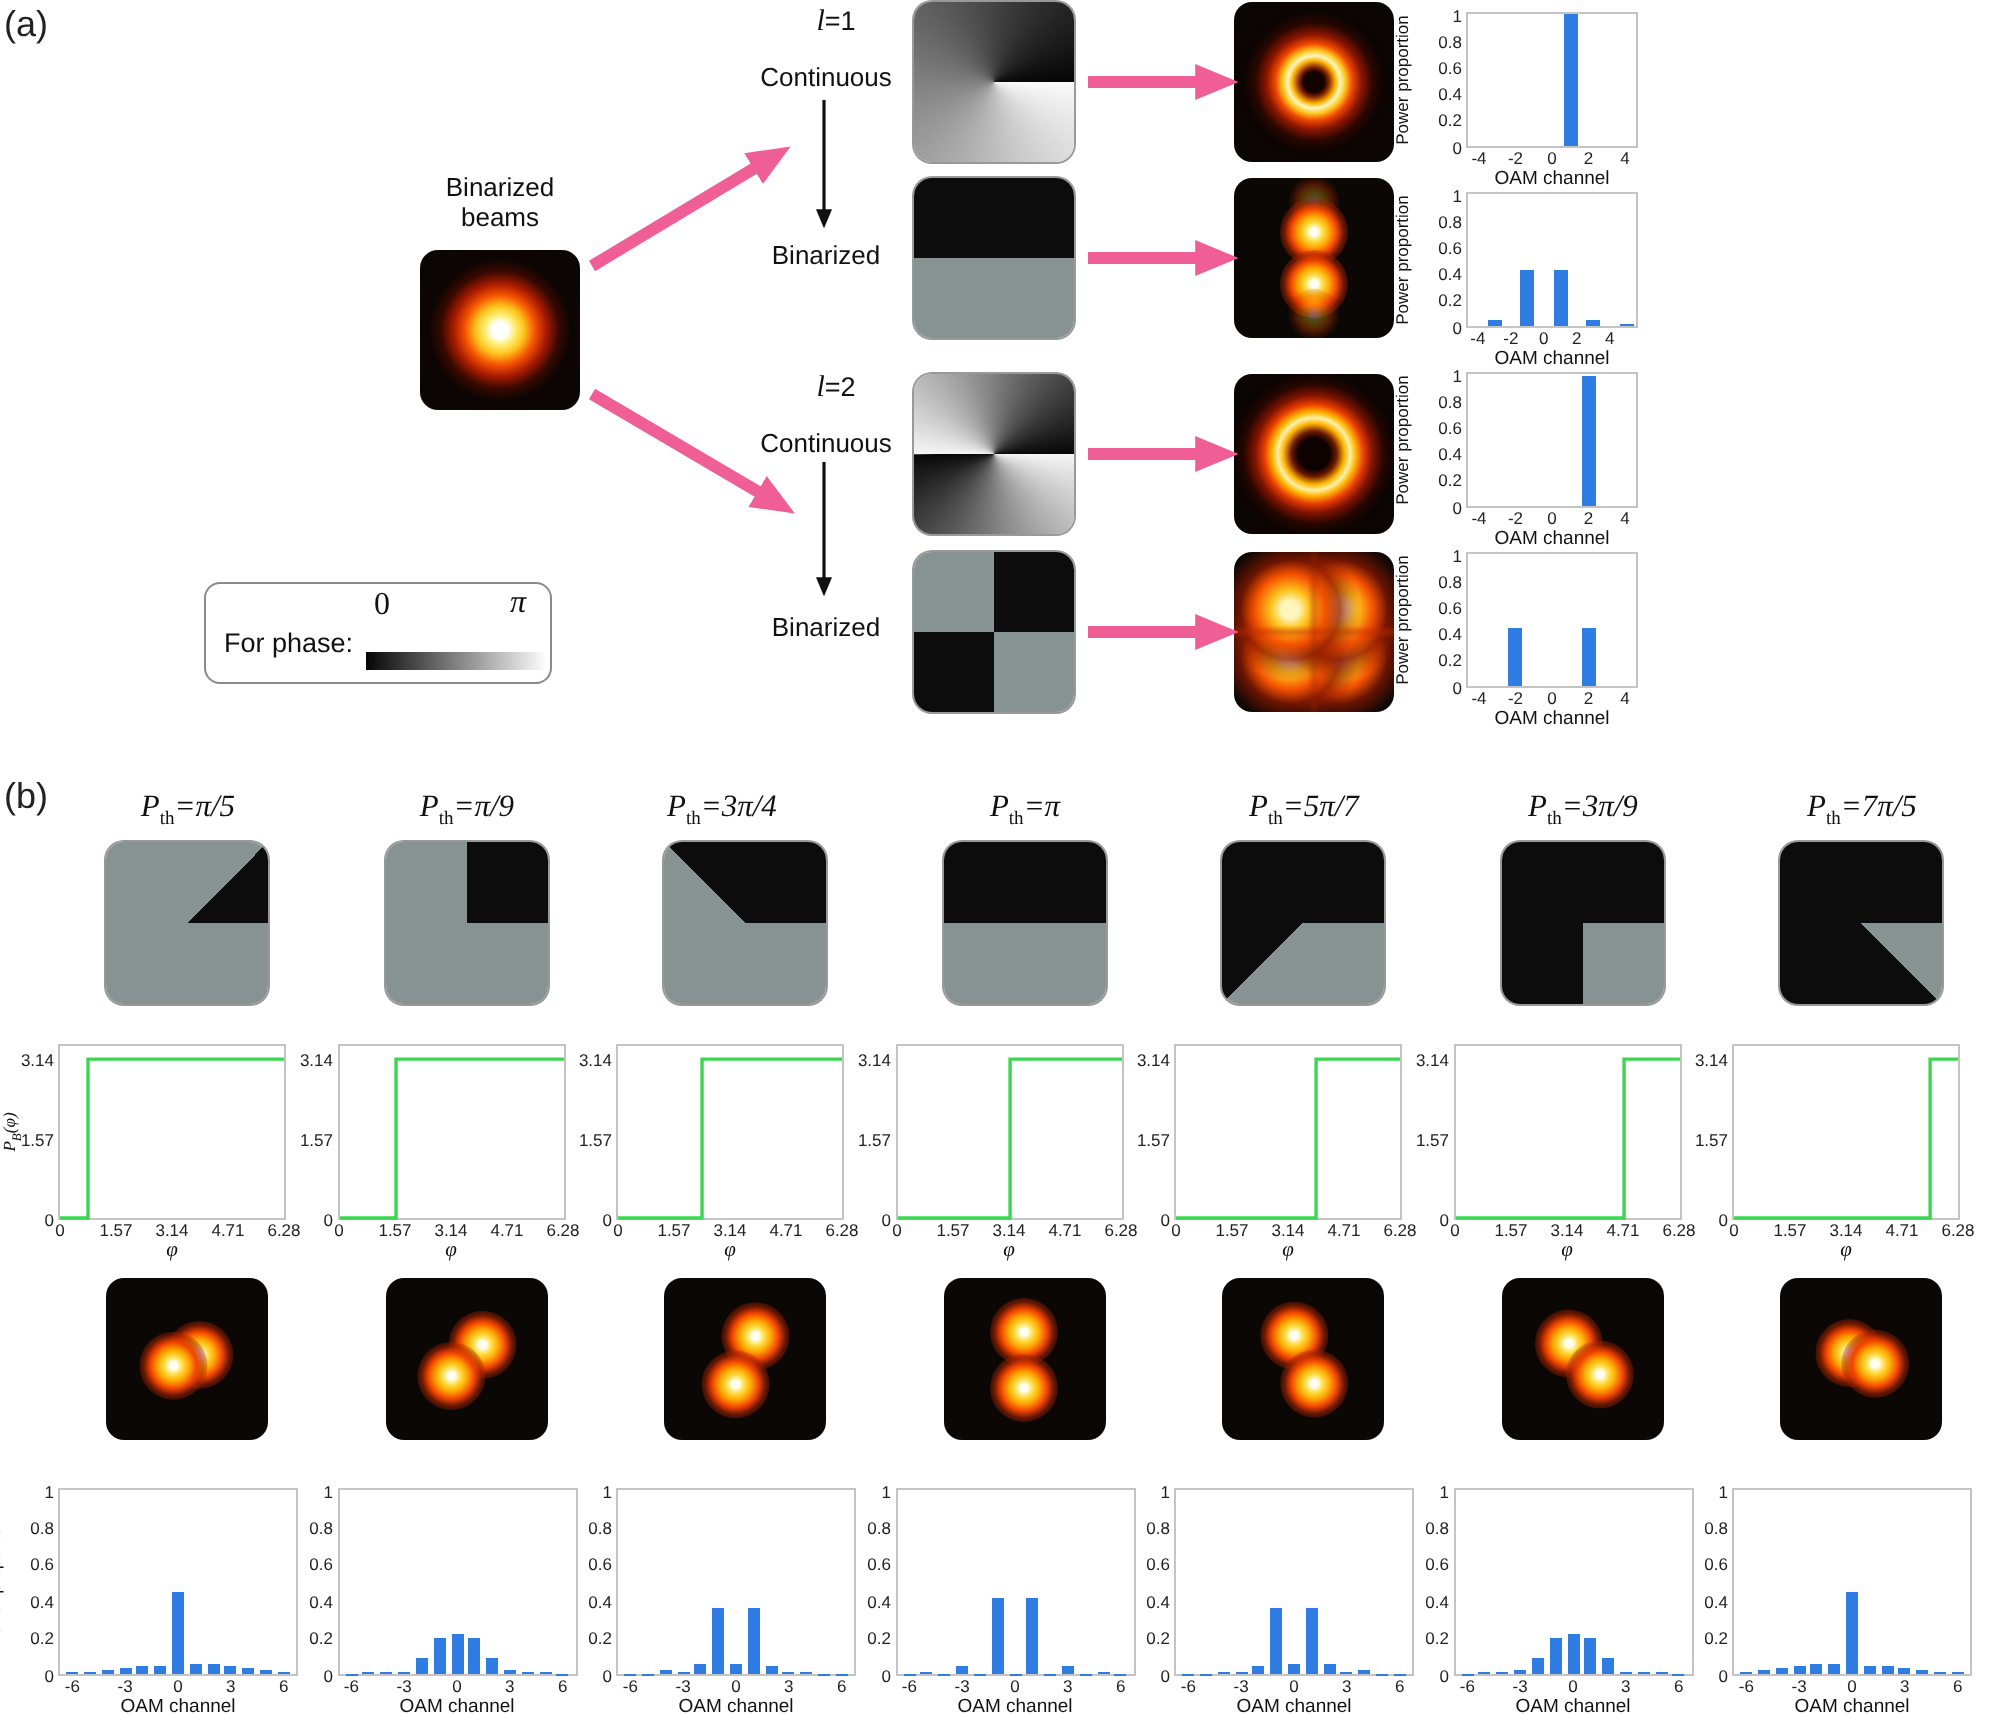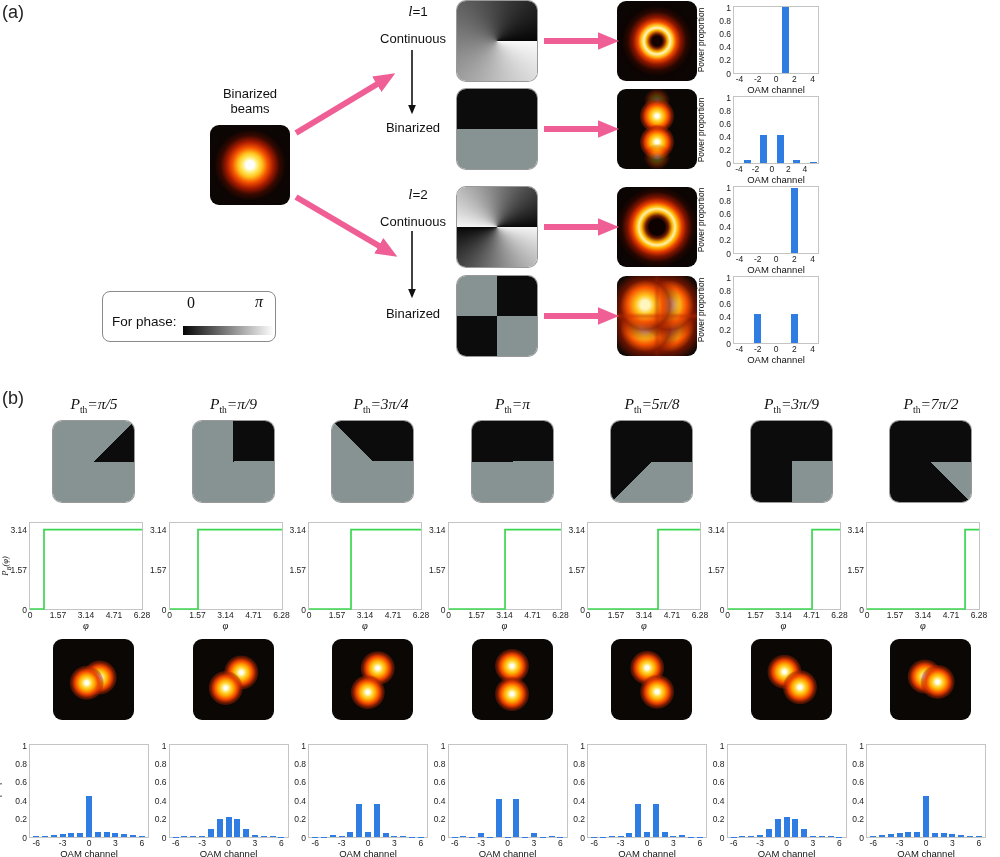--- a/index.html
+++ b/index.html
@@ -253,21 +253,21 @@
         <span class="xtick" style="left: 73.4179px; top: 93px;">3</span>
         <span class="xtick" style="left: 99.8358px; top: 93px;">6</span>
         <span class="ytick" style="right: 121px; top: 87.5px;">0</span>
         <span class="ytick" style="right: 121px; top: 69.1px;">0.2</span>
         <span class="ytick" style="right: 121px; top: 50.7px;">0.4</span>
         <span class="ytick" style="right: 121px; top: 32.3px;">0.6</span>
         <span class="ytick" style="right: 121px; top: 13.9px;">0.8</span>
         <span class="ytick" style="right: 121px; top: -4.5px;">1</span>
         <span class="xlab" style="left: 0px; width: 118px; top: 103px;">OAM channel</span>
       </div>
-      <div class="bhead" style="left: 314px; top: 395px; width: 134px;"><span>P</span><sub>th</sub><span>=3π/4</span></div>
+      <div class="bhead" style="left: 294px; top: 395px; width: 134px;"><span>P</span><sub>th</sub><span>=3π/4</span></div>
       <div class="mask mask-b" style="left: 332px; top: 421px; background: conic-gradient(from -45deg, rgb(12, 12, 12) 0deg, rgb(12, 12, 12) 135deg, rgb(135, 146, 146) 135deg, rgb(135, 146, 146) 360deg);"></div>
       <div class="chart" style="left: 308px; top: 522px; width: 112px; height: 86px;"><svg width="112" height="86" style="overflow: visible;">
           <polyline points="0,86 42.017834394904455,86 42.017834394904455,6.576470588235296 112,6.576470588235296" fill="none" stroke="#3bd750" stroke-width="1.7"></polyline>
         </svg><span class="xtick" style="left: -12px; top: 87px;">0</span><span class="xtick" style="left: 16px; top: 87px;">1.57</span><span class="xtick" style="left: 44px; top: 87px;">3.14</span><span class="xtick" style="left: 72px; top: 87px;">4.71</span><span class="xtick" style="left: 100px; top: 87px;">6.28</span><span class="ytick" style="right: 115px; top: 81.5px;">0</span><span class="ytick" style="right: 115px; top: 41.7882px;">1.57</span><span class="ytick" style="right: 115px; top: 2.07647px;">3.14</span><span class="xlab xlab-math" style="left: 0px; width: 112px; top: 97px;">φ</span></div>
       <div class="beam beam-b" style="left: 332px; top: 639px;">
         <div class="dumbbell" style="transform: rotate(22.5deg);">
           <div class="lobe" style="transform: translateY(-13px);"></div>
           <div class="lobe" style="transform: translateY(13px);"></div>
         </div>
       </div>
@@ -329,21 +329,21 @@
         <span class="xtick" style="left: 73.4179px; top: 93px;">3</span>
         <span class="xtick" style="left: 99.8358px; top: 93px;">6</span>
         <span class="ytick" style="right: 121px; top: 87.5px;">0</span>
         <span class="ytick" style="right: 121px; top: 69.1px;">0.2</span>
         <span class="ytick" style="right: 121px; top: 50.7px;">0.4</span>
         <span class="ytick" style="right: 121px; top: 32.3px;">0.6</span>
         <span class="ytick" style="right: 121px; top: 13.9px;">0.8</span>
         <span class="ytick" style="right: 121px; top: -4.5px;">1</span>
         <span class="xlab" style="left: 0px; width: 118px; top: 103px;">OAM channel</span>
       </div>
-      <div class="bhead" style="left: 585px; top: 395px; width: 134px;"><span>P</span><sub>th</sub><span>=5π/8</span></div>
+      <div class="bhead" style="left: 585px; top: 395px; width: 134px;"><span>P</span><sub>th</sub><span>=5π/7</span></div>
       <div class="mask mask-b" style="left: 611px; top: 421px; background: conic-gradient(from -135deg, rgb(12, 12, 12) 0deg, rgb(12, 12, 12) 225deg, rgb(135, 146, 146) 225deg, rgb(135, 146, 146) 360deg);"></div>
       <div class="chart" style="left: 587px; top: 522px; width: 112px; height: 86px;"><svg width="112" height="86" style="overflow: visible;">
           <polyline points="0,86 70.03566878980891,86 70.03566878980891,6.576470588235296 112,6.576470588235296" fill="none" stroke="#3bd750" stroke-width="1.7"></polyline>
         </svg><span class="xtick" style="left: -12px; top: 87px;">0</span><span class="xtick" style="left: 16px; top: 87px;">1.57</span><span class="xtick" style="left: 44px; top: 87px;">3.14</span><span class="xtick" style="left: 72px; top: 87px;">4.71</span><span class="xtick" style="left: 100px; top: 87px;">6.28</span><span class="ytick" style="right: 115px; top: 81.5px;">0</span><span class="ytick" style="right: 115px; top: 41.7882px;">1.57</span><span class="ytick" style="right: 115px; top: 2.07647px;">3.14</span><span class="xlab xlab-math" style="left: 0px; width: 112px; top: 97px;">φ</span></div>
       <div class="beam beam-b" style="left: 611px; top: 639px;">
         <div class="dumbbell" style="transform: rotate(-22.5deg);">
           <div class="lobe" style="transform: translateY(-13px);"></div>
           <div class="lobe" style="transform: translateY(13px);"></div>
         </div>
       </div>
@@ -405,21 +405,21 @@
         <span class="xtick" style="left: 73.4179px; top: 93px;">3</span>
         <span class="xtick" style="left: 99.8358px; top: 93px;">6</span>
         <span class="ytick" style="right: 121px; top: 87.5px;">0</span>
         <span class="ytick" style="right: 121px; top: 69.1px;">0.2</span>
         <span class="ytick" style="right: 121px; top: 50.7px;">0.4</span>
         <span class="ytick" style="right: 121px; top: 32.3px;">0.6</span>
         <span class="ytick" style="right: 121px; top: 13.9px;">0.8</span>
         <span class="ytick" style="right: 121px; top: -4.5px;">1</span>
         <span class="xlab" style="left: 0px; width: 118px; top: 103px;">OAM channel</span>
       </div>
-      <div class="bhead" style="left: 864px; top: 395px; width: 134px;"><span>P</span><sub>th</sub><span>=7π/2</span></div>
+      <div class="bhead" style="left: 864px; top: 395px; width: 134px;"><span>P</span><sub>th</sub><span>=7π/5</span></div>
       <div class="mask mask-b" style="left: 890px; top: 421px; background: conic-gradient(from -225deg, rgb(12, 12, 12) 0deg, rgb(12, 12, 12) 315deg, rgb(135, 146, 146) 315deg, rgb(135, 146, 146) 360deg);"></div>
       <div class="chart" style="left: 866px; top: 522px; width: 112px; height: 86px;"><svg width="112" height="86" style="overflow: visible;">
           <polyline points="0,86 98.05350318471338,86 98.05350318471338,6.576470588235296 112,6.576470588235296" fill="none" stroke="#3bd750" stroke-width="1.7"></polyline>
         </svg><span class="xtick" style="left: -12px; top: 87px;">0</span><span class="xtick" style="left: 16px; top: 87px;">1.57</span><span class="xtick" style="left: 44px; top: 87px;">3.14</span><span class="xtick" style="left: 72px; top: 87px;">4.71</span><span class="xtick" style="left: 100px; top: 87px;">6.28</span><span class="ytick" style="right: 115px; top: 81.5px;">0</span><span class="ytick" style="right: 115px; top: 41.7882px;">1.57</span><span class="ytick" style="right: 115px; top: 2.07647px;">3.14</span><span class="xlab xlab-math" style="left: 0px; width: 112px; top: 97px;">φ</span></div>
       <div class="beam beam-b" style="left: 890px; top: 639px;">
         <div class="dumbbell" style="transform: rotate(-67.5deg);">
           <div class="lobe" style="transform: translateY(-7px);"></div>
           <div class="lobe" style="transform: translateY(7px);"></div>
         </div>
       </div>

